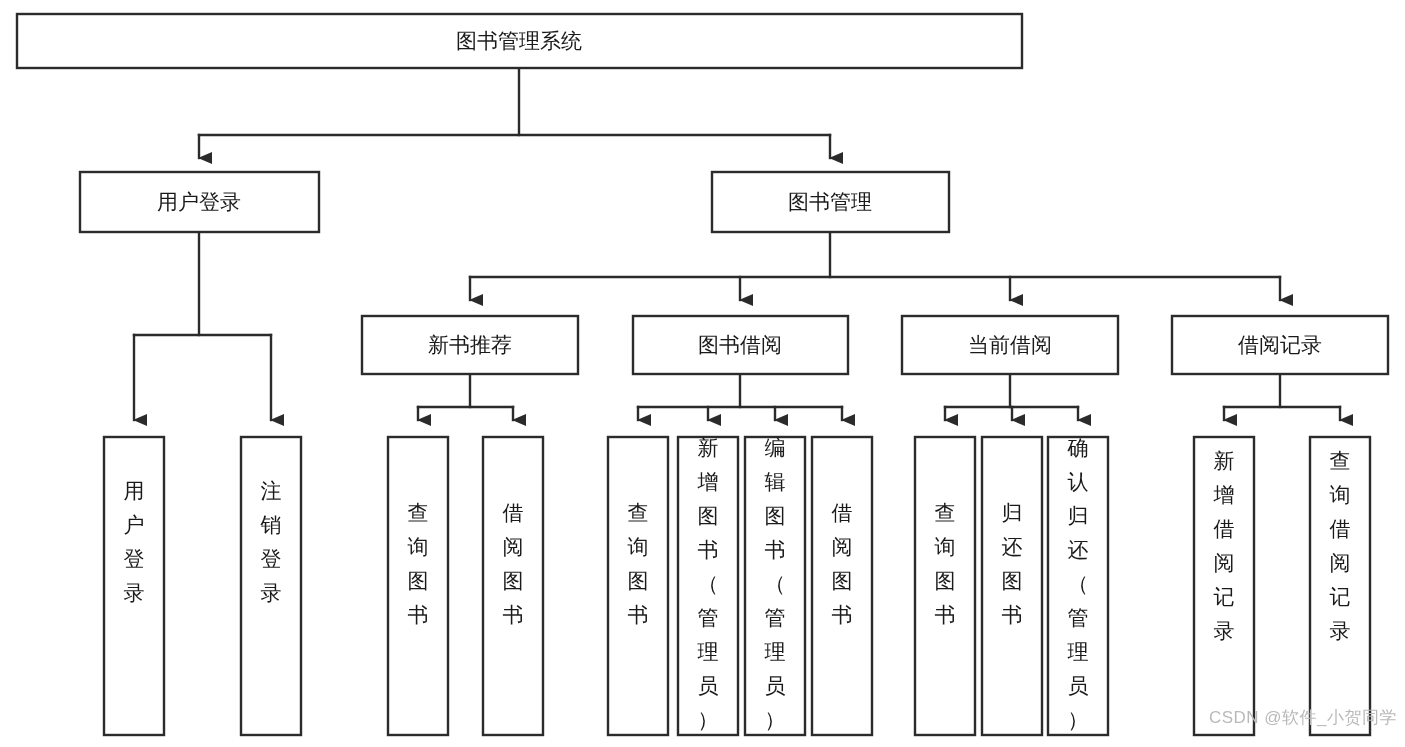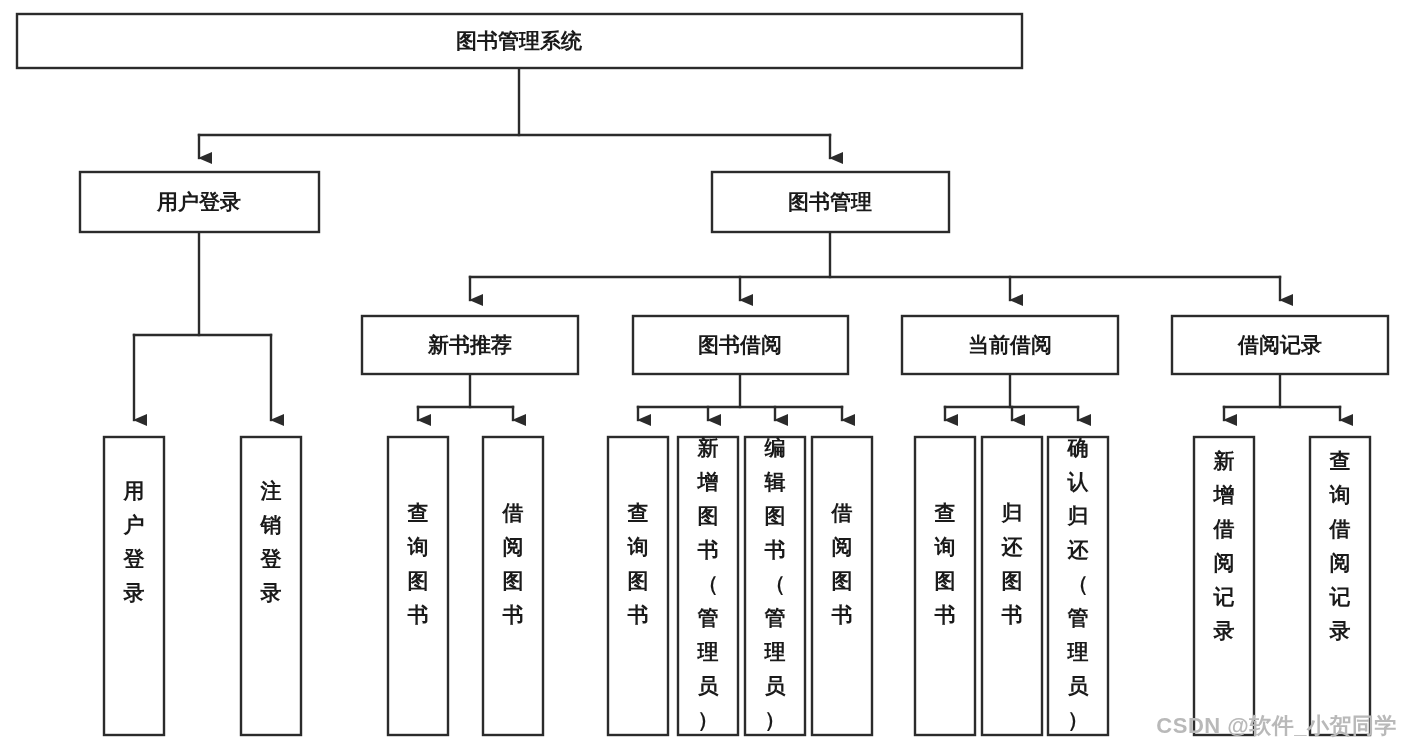--- a/index.html
+++ b/index.html
@@ -12,21 +12,20 @@
     width: 1405px;
     height: 747px;
     font-family: "Liberation Sans", "DejaVu Sans", sans-serif;
     overflow: hidden;
   }
   #diagram-root {
     position: relative;
     width: 1405px;
     height: 747px;
     background: #ffffff;
-    font-weight: bold;
   }
   svg#tree-svg {
     position: absolute;
     left: 0;
     top: 0;
     width: 1405px;
     height: 747px;
     display: block;
   }
   .node-box {
@@ -53,23 +52,23 @@
   }
   .node-label-vertical {
     font-family: "Liberation Sans", "DejaVu Sans", sans-serif;
     fill: #1a1a1a;
     font-size: 21px;
     text-anchor: middle;
   }
   .watermark {
     position: absolute;
     right: 8px;
-    bottom: 6px;
-    font-family: "Liberation Sans", "DejaVu Sans", sans-serif;
-    font-size: 22px;
+    bottom: 18px;
+    font-family: "Liberation Sans", "DejaVu Sans", sans-serif;
+    font-size: 17px;
     color: #b9b9b9;
     letter-spacing: 0.5px;
     white-space: nowrap;
     user-select: none;
   }
 </style>
 </head>
 <body>
 
 <div id="diagram-root">

